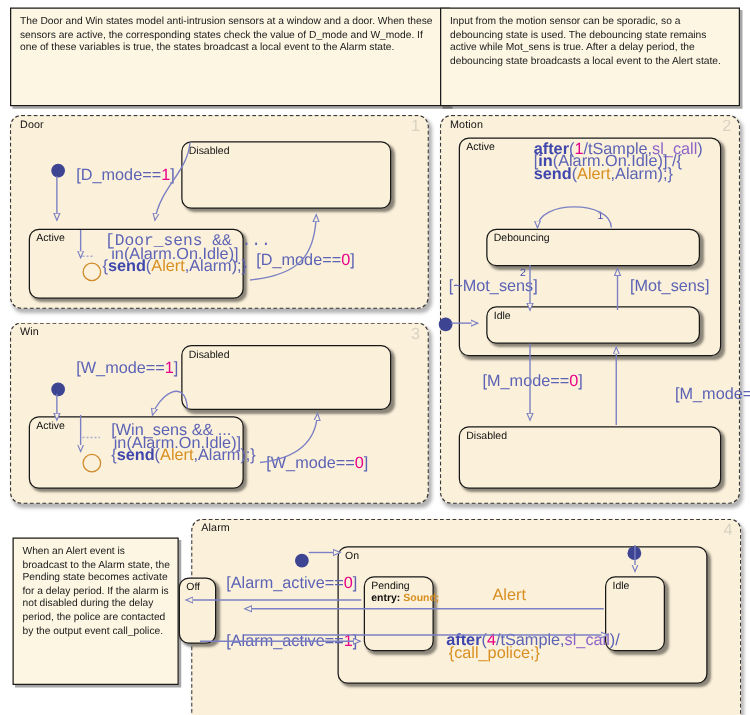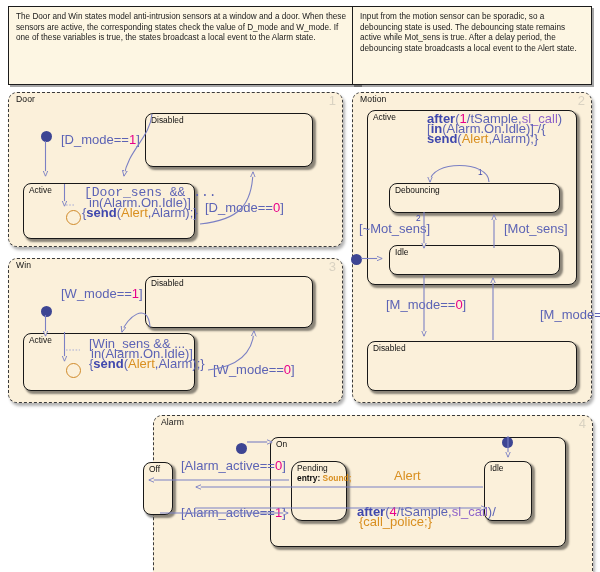--- a/index.html
+++ b/index.html
@@ -56,20 +56,21 @@
 </style>
 </head>
 <body>
 
 <div class="canvas">
 
   <div class="note" style="left:8px;top:6px;width:352px;height:79px;">The Door and Win states model anti-intrusion sensors at a window and a door. When these sensors are active, the corresponding states check the value of D_mode and W_mode. If one of these variables is true, the states broadcast a local event to the Alarm state.</div>
 
   <div class="note" style="left:352px;top:6px;width:240px;height:79px;">Input from the motion sensor can be sporadic, so a debouncing state is used. The debouncing state remains active while Mot_sens is true. After a delay period, the debouncing state broadcasts a local event to the Alert state.</div>
 
+  <div class="note" style="left:10px;top:430px;width:133px;height:118px;">When an Alert event is broadcast to the Alarm state, the Pending state becomes activate for a delay period. If the alarm is not disabled during the delay period, the police are contacted by the output event call_police.</div>
 
   <div class="chart" style="left:8px;top:92px;width:335px;height:155px;">
     <span class="chart-title">Door</span>
     <span class="chart-num">1</span>
 
     <div class="state" style="left:136px;top:20px;width:168px;height:54px;">
       <span class="state-label">Disabled</span>
     </div>
 
     <div class="state" style="left:14px;top:90px;width:172px;height:56px;">
@@ -161,21 +162,21 @@
     <span class="chart-num">4</span>
 
     <div class="state" style="left:-11px;top:46px;width:30px;height:53px;">
       <span class="state-label">Off</span>
     </div>
 
     <div class="state sub" style="left:116px;top:21px;width:296px;height:110px;">
       <span class="state-label">On</span>
     </div>
 
-    <div class="state" style="left:137px;top:45px;width:56px;height:60px;border-radius:11px;">
+    <div class="state" style="left:137px;top:45px;width:56px;height:60px;">
       <span class="state-label">Pending</span>
       <span class="state-label" style="top:11px;font-weight:bold;">
         <span class="ent">entry: </span><span class="orange">Sound;</span>
       </span>
     </div>
 
     <div class="state" style="left:330px;top:45px;width:48px;height:60px;">
       <span class="state-label">Idle</span>
     </div>
 

